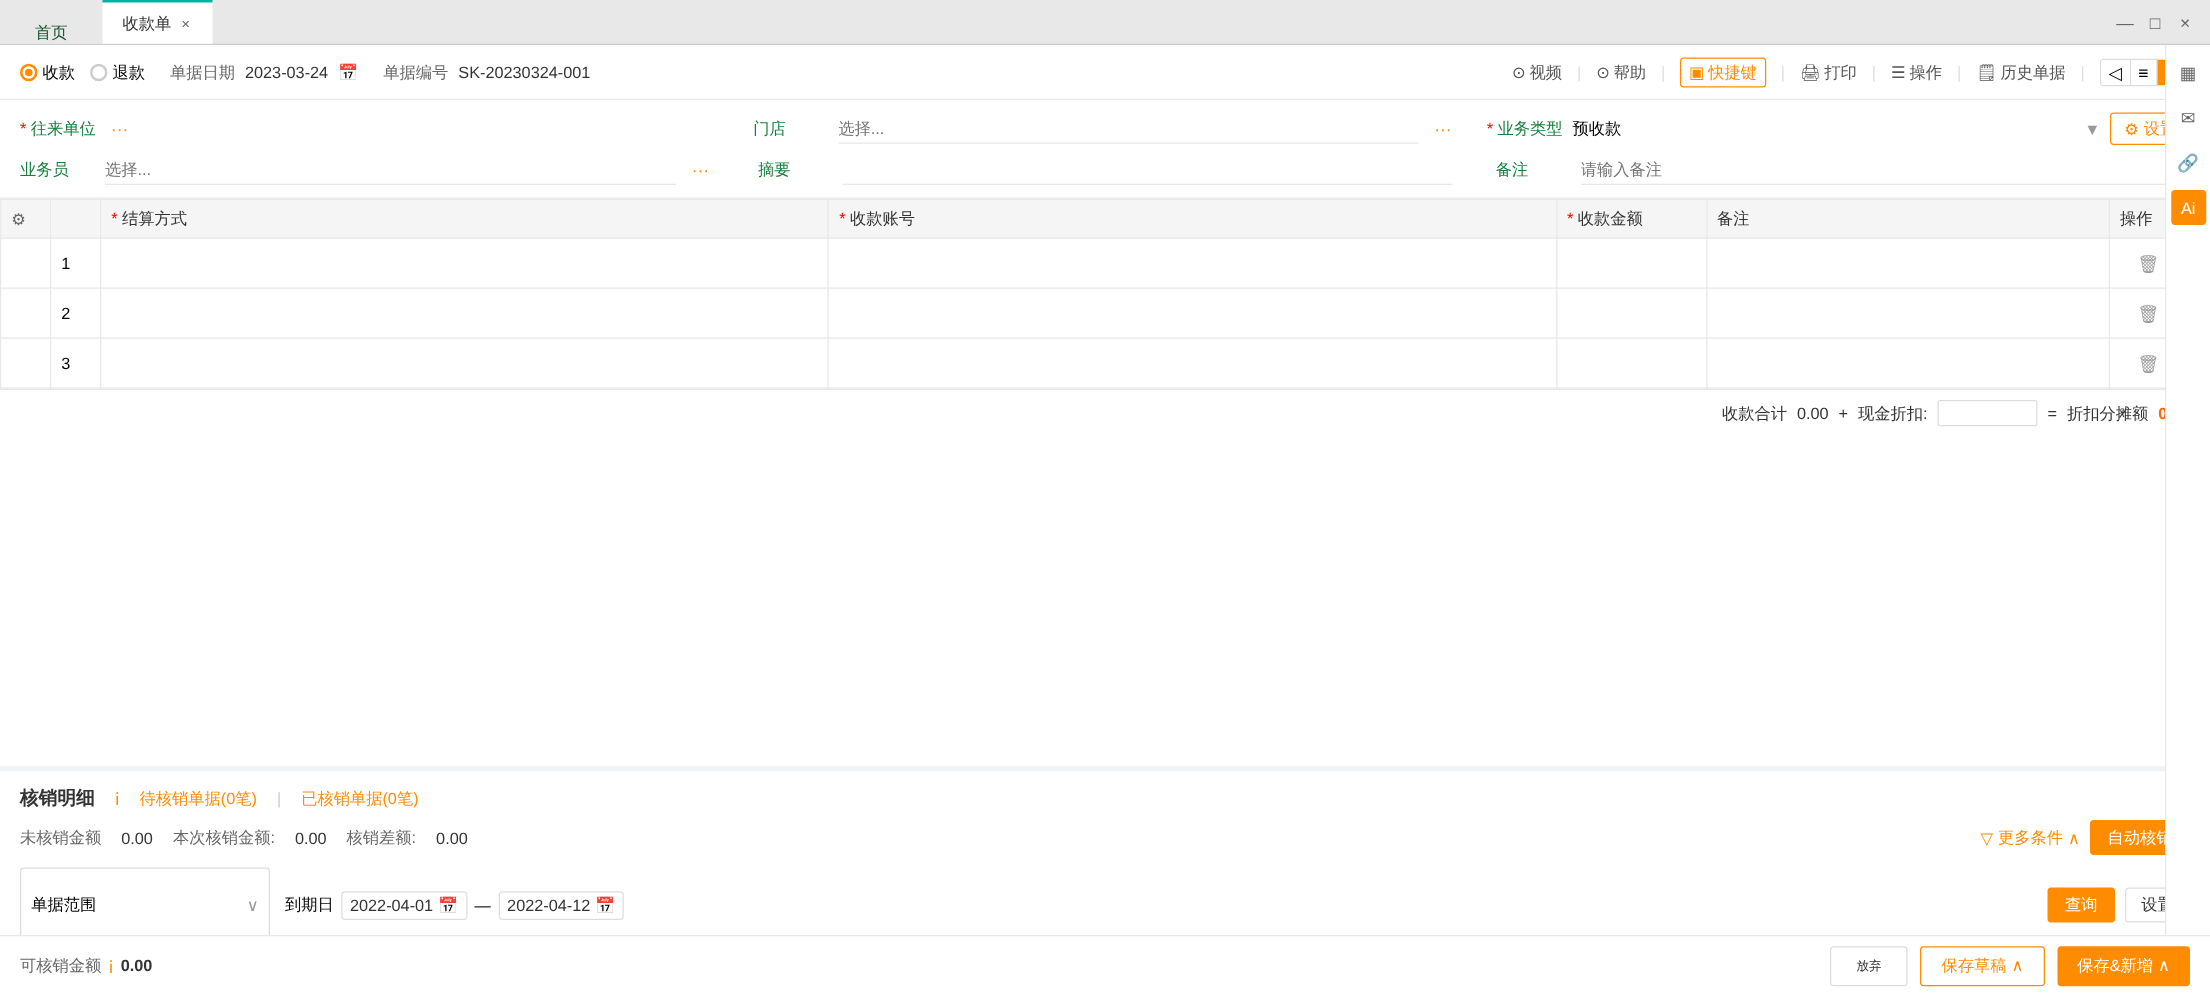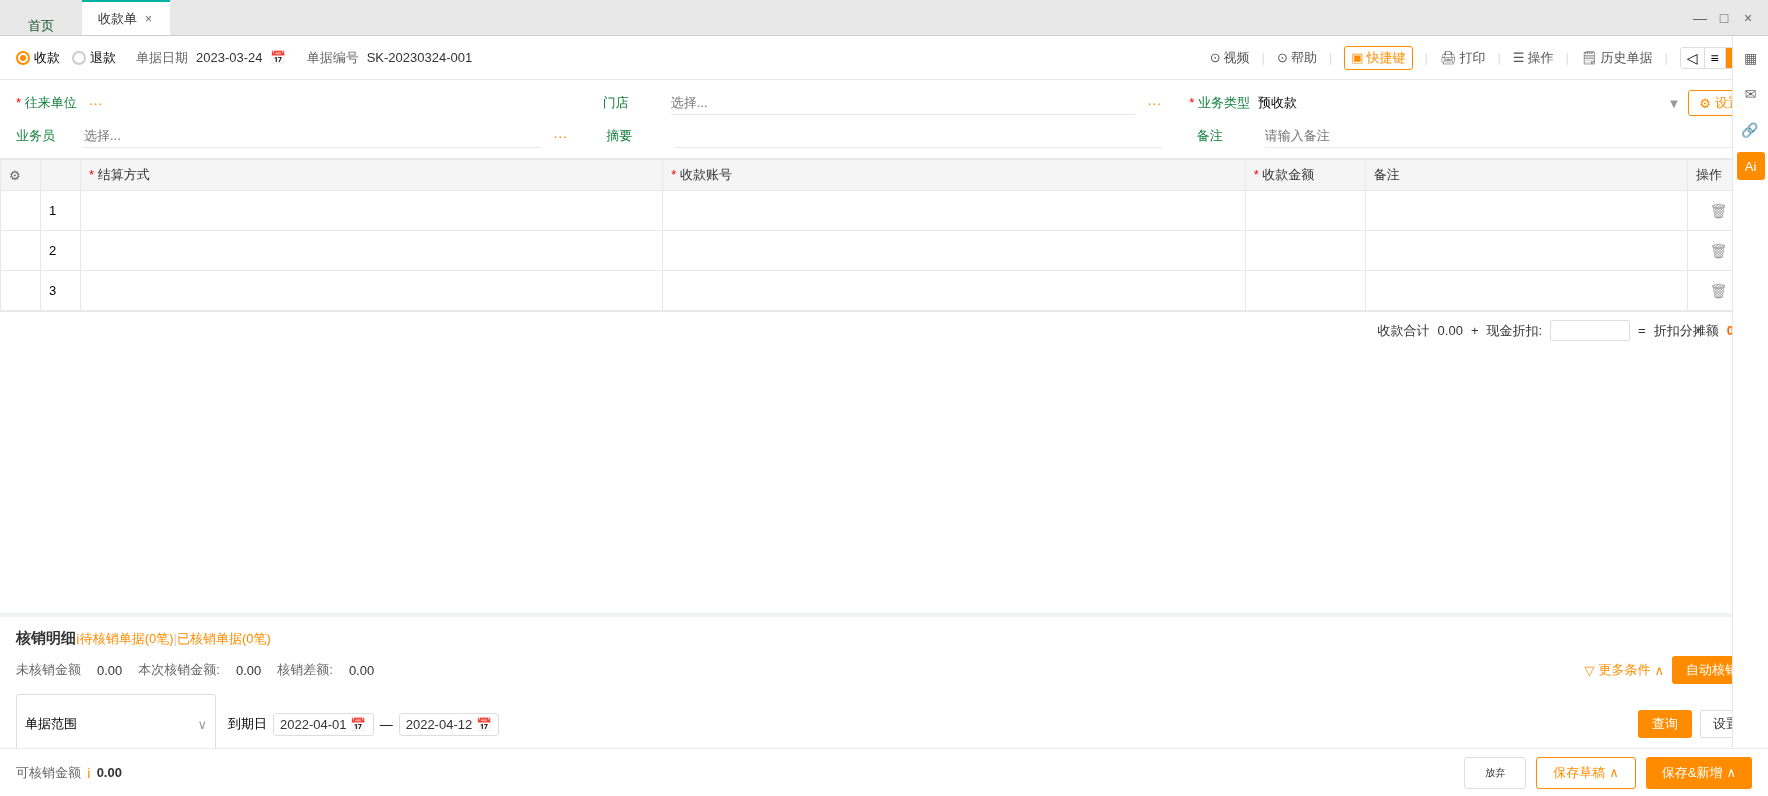--- a/index.html
+++ b/index.html
@@ -292,20 +292,21 @@
 
     
     .verify-section {
       border-top: 4px solid #f0f2f5;
       padding: 12px 16px 0;
       background: #fff;
     }
     .verify-header {
       display: flex;
       align-items: center;
+      gap: 16px;
       margin-bottom: 8px;
     }
     .verify-title {
       font-size: 15px;
       font-weight: 600;
       color: #333;
     }
     .verify-tab {
       color: #ff8c00;
       cursor: pointer;

